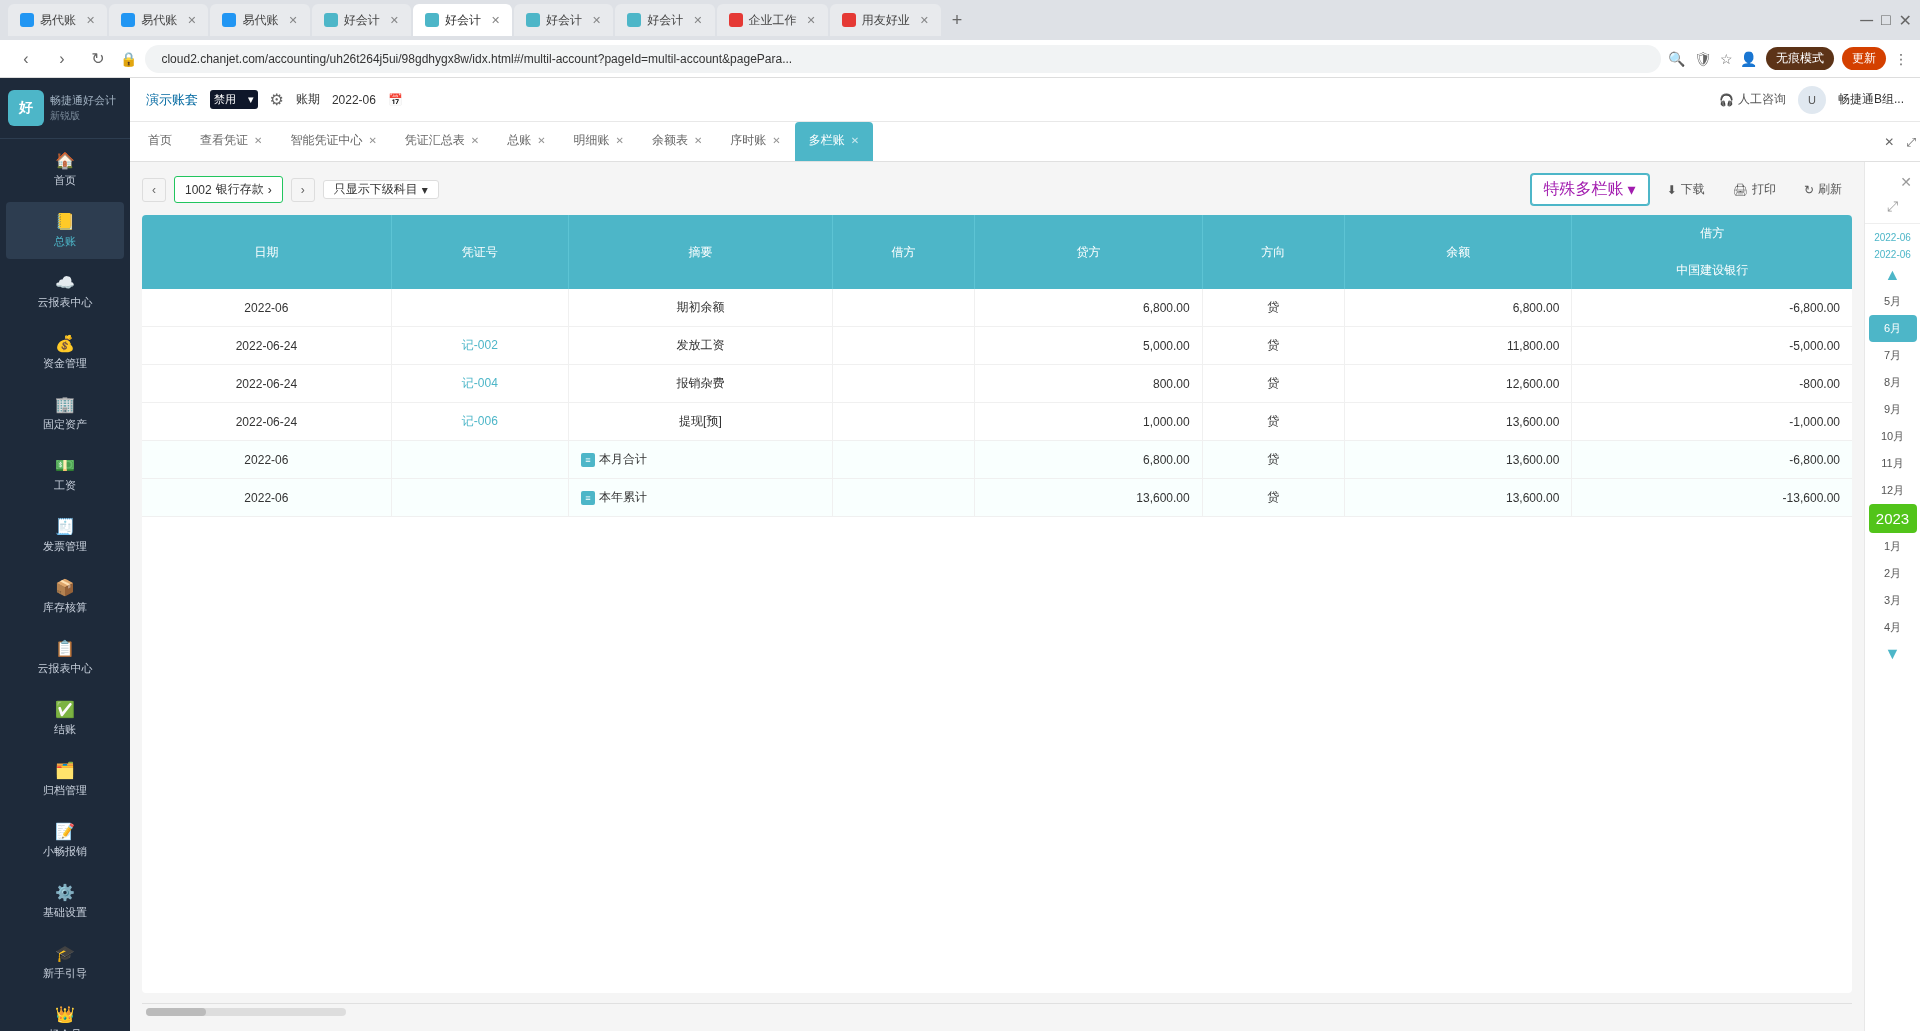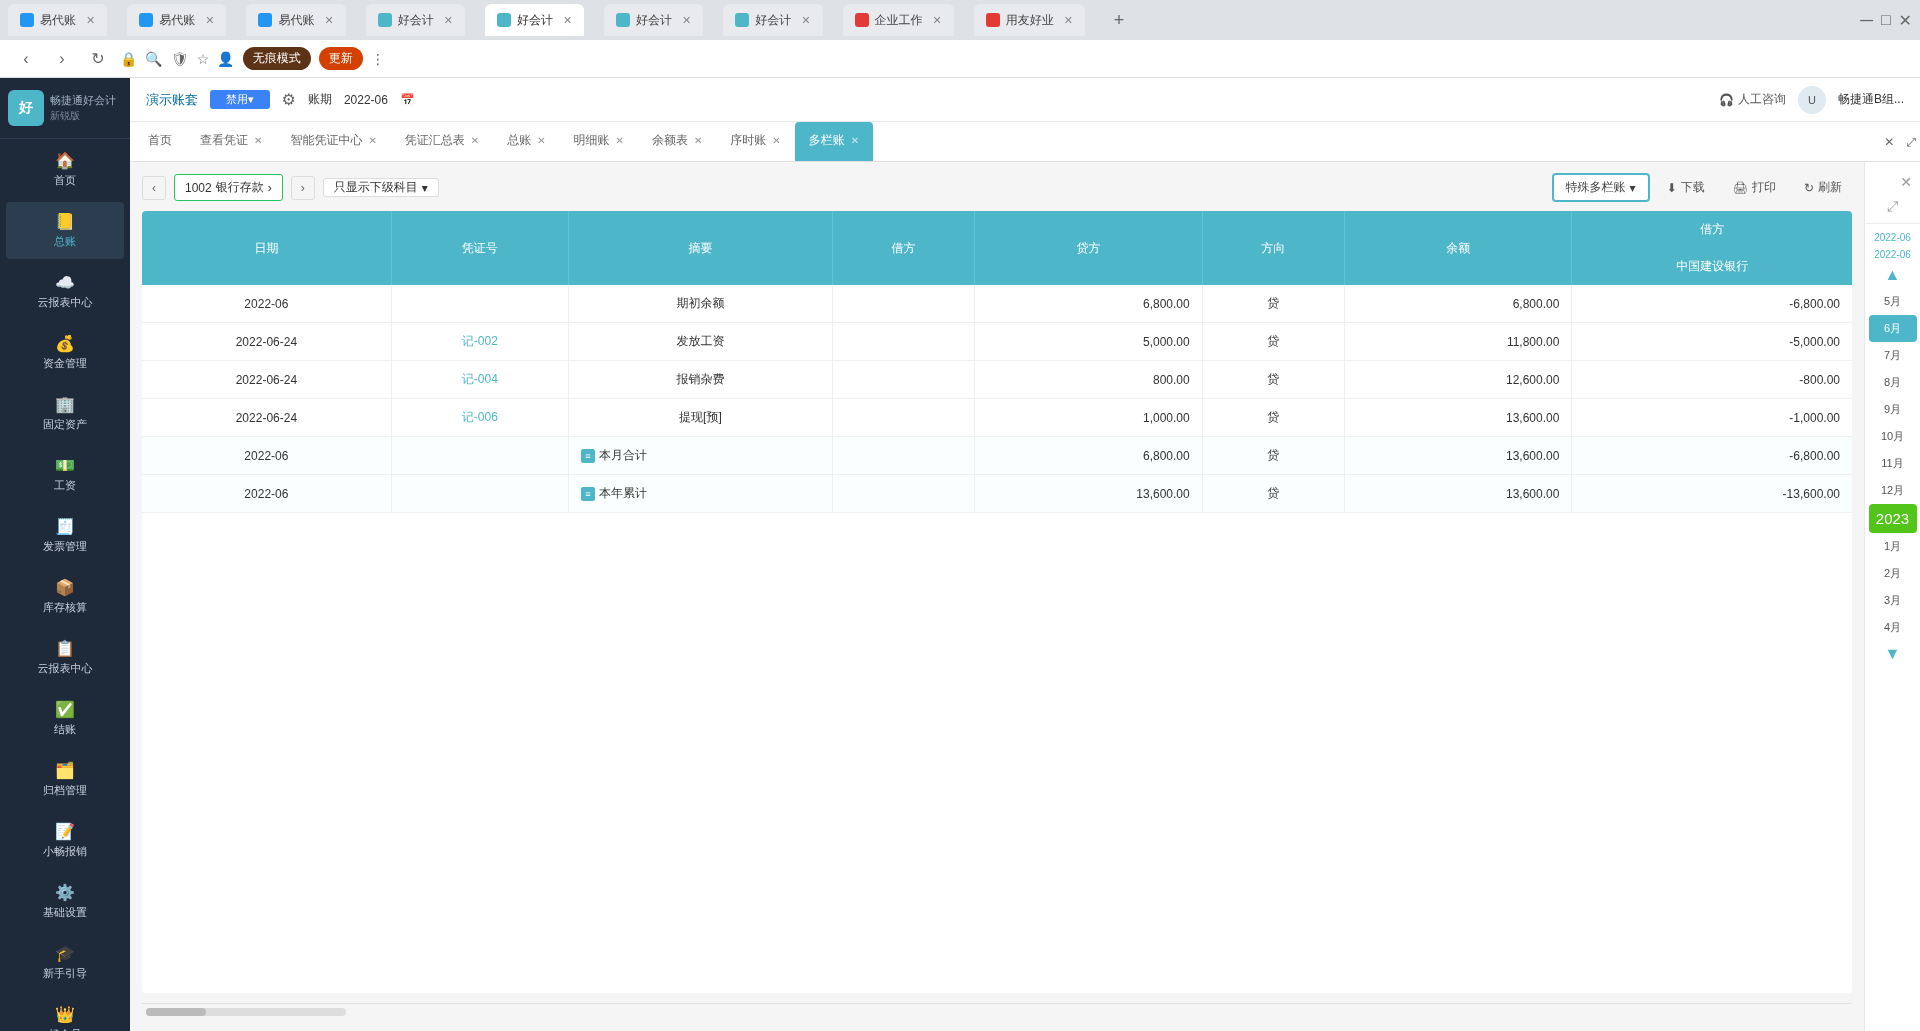--- a/index.html
+++ b/index.html
@@ -1,19 +1,19 @@
 <!DOCTYPE html>
 <html><head>
   <meta charset="utf-8">
   <style>
     * { box-sizing: border-box; margin: 0; padding: 0; }
     body { font-family: 'Microsoft YaHei', '微软雅黑', Arial, sans-serif; font-size: 12px; background: #f0f2f5; color: #333; overflow: hidden; height: 1031px; width: 1920px; }
 
     
-    .browser-chrome { background: #dee1e6; height: 40px; display: flex; align-items: center; padding: 0 8px; gap: 20px; }
+    .browser-chrome { background: #dee1e6; height: 40px; display: flex; align-items: center; padding: 0 8px; gap: 2px; }
     .tab { display: flex; align-items: center; height: 32px; padding: 0 12px; border-radius: 6px 6px 0 0; font-size: 12px; gap: 6px; cursor: pointer; background: #e8eaed; color: #444; max-width: 160px; }
     .tab.active { background: #fff; color: #333; }
     .tab-icon { width: 14px; height: 14px; border-radius: 3px; display: inline-block; flex-shrink: 0; }
     .tab-close { margin-left: 4px; opacity: 0.6; font-size: 11px; }
     .tab-add { width: 28px; height: 28px; display: flex; align-items: center; justify-content: center; border-radius: 50%; color: #666; font-size: 18px; cursor: pointer; }
 
     
     .address-bar { background: #fff; height: 38px; display: flex; align-items: center; padding: 0 12px; gap: 8px; border-bottom: 1px solid #ddd; }
     .nav-btn { width: 28px; height: 28px; display: flex; align-items: center; justify-content: center; border-radius: 50%; cursor: pointer; color: #666; font-size: 16px; }
     .address-input { flex: 1; height: 28px; background: #f1f3f4; border: none; border-radius: 14px; padding: 0 16px; font-size: 12px; color: #333; outline: none; }
@@ -32,21 +32,21 @@
     .logo-text { font-size: 11px; color: #a0b0c0; line-height: 1.4; }
     .sidebar-item { display: flex; flex-direction: column; align-items: center; padding: 10px 4px; cursor: pointer; border-radius: 4px; margin: 2px 6px; color: #c8d0dc; font-size: 11px; gap: 3px; }
     .sidebar-item.active { background: #2d3d50; color: #4db6c8; }
     .sidebar-item-icon { font-size: 16px; }
 
     
     .main-content { flex: 1; display: flex; flex-direction: column; overflow: hidden; background: #f5f5f5; }
 
     
     .top-bar { background: #fff; height: 44px; display: flex; align-items: center; padding: 0 16px; gap: 12px; border-bottom: 1px solid #e8e8e8; flex-shrink: 0; }
-    .account-badge { background: #3b82f6; color: #fff; padding: 2px 16px; border-radius: 3px; font-size: 11px; display: flex; align-items: center; gap: 0; cursor: pointer; }
+    .account-badge { background: #0f172a; color: #fff; padding: 2px 4px; border-radius: 3px; font-size: 11px; display: flex; align-items: center; gap: 12px; cursor: pointer; }
     .top-bar-right { margin-left: auto; display: flex; align-items: center; gap: 12px; }
     .service-btn { display: flex; align-items: center; gap: 4px; color: #555; font-size: 12px; cursor: pointer; }
     .user-avatar { width: 28px; height: 28px; border-radius: 50%; background: #e0e8f0; display: flex; align-items: center; justify-content: center; font-size: 11px; color: #555; }
 
     
     .tab-bar { background: #fff; display: flex; align-items: center; border-bottom: 1px solid #e0e0e0; flex-shrink: 0; padding: 0 4px; }
     .app-tab { padding: 10px 14px; font-size: 12px; color: #666; cursor: pointer; display: flex; align-items: center; gap: 4px; border-bottom: 2px solid transparent; white-space: nowrap; }
     .app-tab.active { color: #fff; background: #4db6c8; border-radius: 4px 4px 0 0; border-bottom: 2px solid #4db6c8; }
     .app-tab-close { font-size: 10px; opacity: 0.7; margin-left: 2px; }
     .tab-bar-collapse { margin-left: auto; padding: 8px; color: #666; cursor: pointer; }
@@ -56,21 +56,21 @@
 
     
     .ledger-panel { flex: 1; overflow: hidden; display: flex; flex-direction: column; padding: 12px; gap: 10px; }
 
     
     .ledger-toolbar { display: flex; align-items: center; gap: 8px; }
     .nav-arrow { width: 24px; height: 24px; display: flex; align-items: center; justify-content: center; border: 1px solid #ddd; border-radius: 3px; cursor: pointer; color: #666; }
     .account-selector { background: #fff; border: 1px solid #22c55e; padding: 4px 10px; border-radius: 3px; font-size: 12px; color: #333; cursor: pointer; display: flex; align-items: center; gap: 4px; }
     .filter-dropdown { background: #fff; border: 1px solid #ddd; padding: 0 10px; border-radius: 3px; font-size: 12px; color: #333; cursor: pointer; display: flex; align-items: center; gap: 4px; }
     .toolbar-actions { margin-left: auto; display: flex; align-items: center; gap: 8px; }
-    .action-btn-outline { border: 1px solid #4db6c8; color: #404040; padding: 4px 12px; border-radius: 3px; font-size: 12px; cursor: pointer; display: flex; align-items: center; gap: 4px; background: #fff; }
+    .action-btn-outline { border: 1px solid #4db6c8; color: #a21caf; padding: 4px 12px; border-radius: 3px; font-size: 16px; cursor: pointer; display: flex; align-items: center; gap: 4px; background: #fff; }
     .action-btn-outline.active-btn { background: #fff; box-shadow: 0 0 0 1px #4db6c8; }
     .action-btn { color: #555; padding: 4px 10px; font-size: 12px; cursor: pointer; display: flex; align-items: center; gap: 4px; }
 
     
     .ledger-table-container { flex: 1; overflow: auto; background: #fff; border-radius: 4px; }
     .ledger-table { width: 100%; border-collapse: collapse; }
     .ledger-table thead tr th { background: #4db6c8; color: #fff; padding: 10px 12px; text-align: center; font-size: 12px; font-weight: normal; border-right: 1px solid #5dc4d4; white-space: nowrap; }
     .ledger-table thead tr th:last-child { border-right: none; }
     .ledger-table tbody tr { border-bottom: 1px solid #f0f0f0; }
     .ledger-table tbody tr td { padding: 10px 12px; font-size: 12px; color: #333; text-align: center; border-right: 1px solid #f0f0f0; }
@@ -150,20 +150,21 @@
     <span style="cursor:pointer;color:#666;font-size:16px;">□</span>
     <span style="cursor:pointer;color:#666;font-size:16px;">✕</span>
   </div>
 </div>
 
 <div class="address-bar">
   <div class="nav-btn">‹</div>
   <div class="nav-btn">›</div>
   <div class="nav-btn">↻</div>
   <span style="color:#999;font-size:14px;">🔒</span>
+  <input class="address-input" readonly="" value="cloud2.chanjet.com/accounting/uh26t264j5ui/98gdhygx8w/idx.html#/multil-account?pageId=multil-account&amp;pagePara..." style="">
   <div class="browser-actions">
     <span class="browser-action-btn">🔍</span>
     <span class="browser-action-btn">🛡</span>
     <span class="browser-action-btn">☆</span>
     <span class="browser-action-btn">👤</span>
     <div class="incognito-btn">无痕模式</div>
     <div class="update-btn">更新</div>
     <span class="browser-action-btn">⋮</span>
   </div>
 </div>

